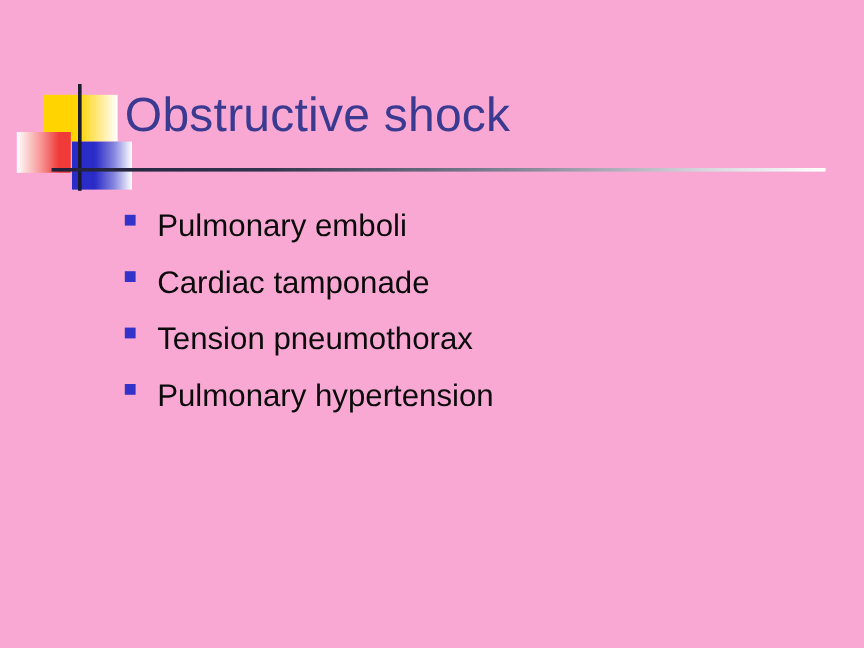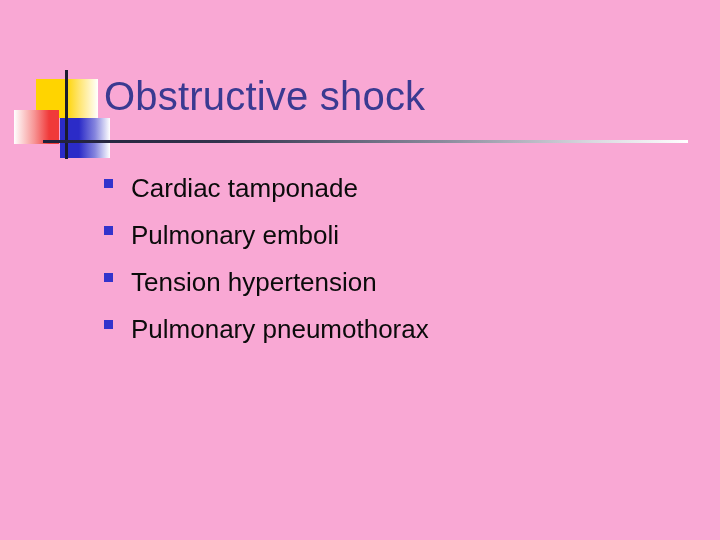--- a/index.html
+++ b/index.html
@@ -134,29 +134,29 @@
     <div class="deco-vline"></div>
   </div>
 
   <div class="title">Obstructive shock</div>
 
   <div class="divider"></div>
 
   <ul class="bullets">
     <li class="bullet-row">
       <span class="bullet-marker"></span>
+      <span class="bullet-text">Pulmonary emboli</span>
+    </li>
+    <li class="bullet-row">
+      <span class="bullet-marker"></span>
       <span class="bullet-text">Cardiac tamponade</span>
     </li>
     <li class="bullet-row">
       <span class="bullet-marker"></span>
-      <span class="bullet-text">Pulmonary emboli</span>
+      <span class="bullet-text">Tension pneumothorax</span>
     </li>
     <li class="bullet-row">
       <span class="bullet-marker"></span>
-      <span class="bullet-text">Tension hypertension</span>
-    </li>
-    <li class="bullet-row">
-      <span class="bullet-marker"></span>
-      <span class="bullet-text">Pulmonary pneumothorax</span>
+      <span class="bullet-text">Pulmonary hypertension</span>
     </li>
   </ul>
 
 </div>
 
 </body></html>

